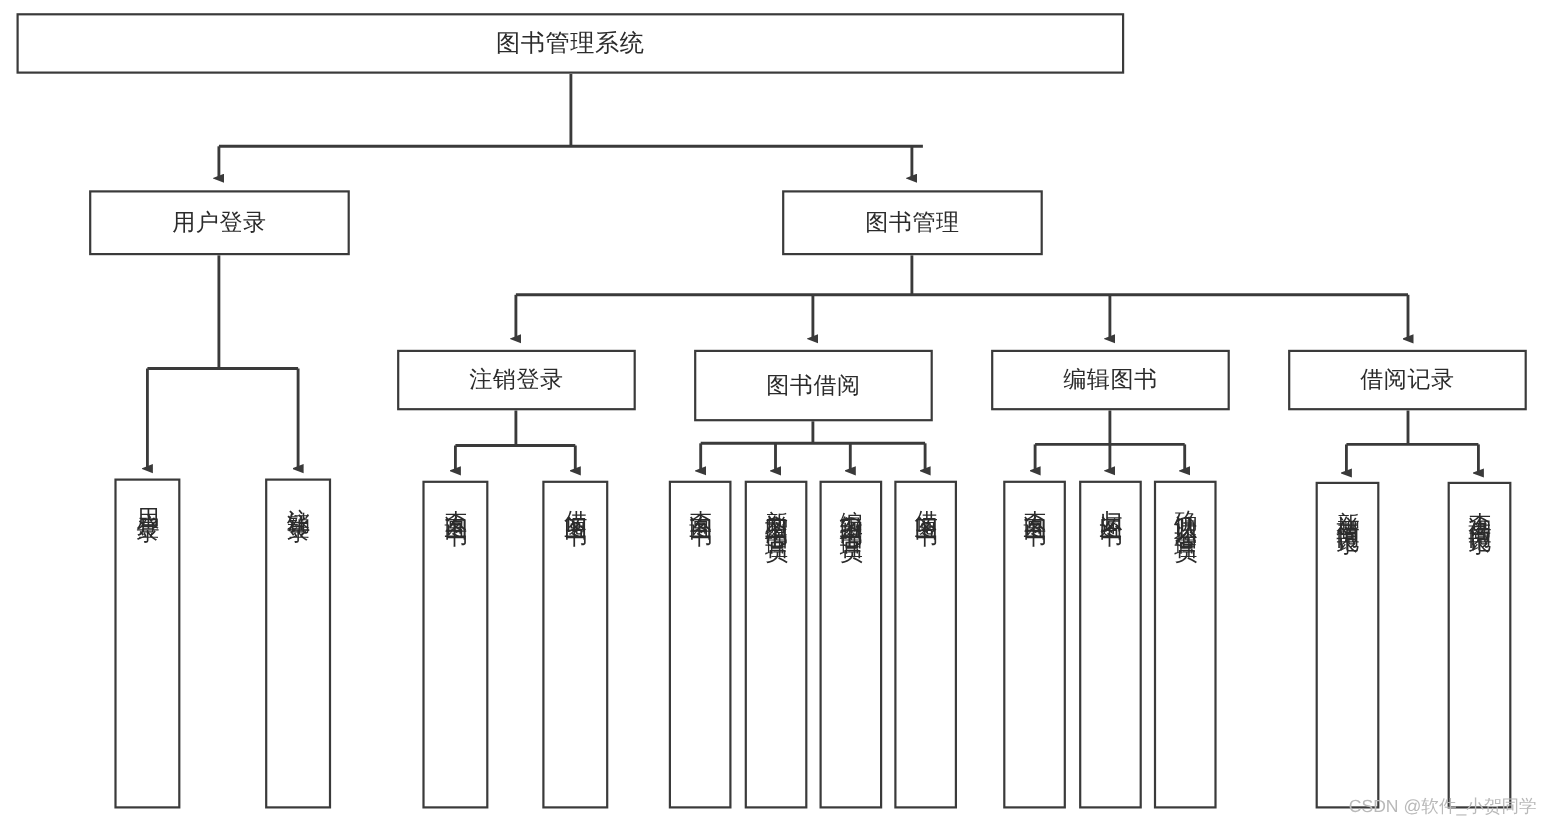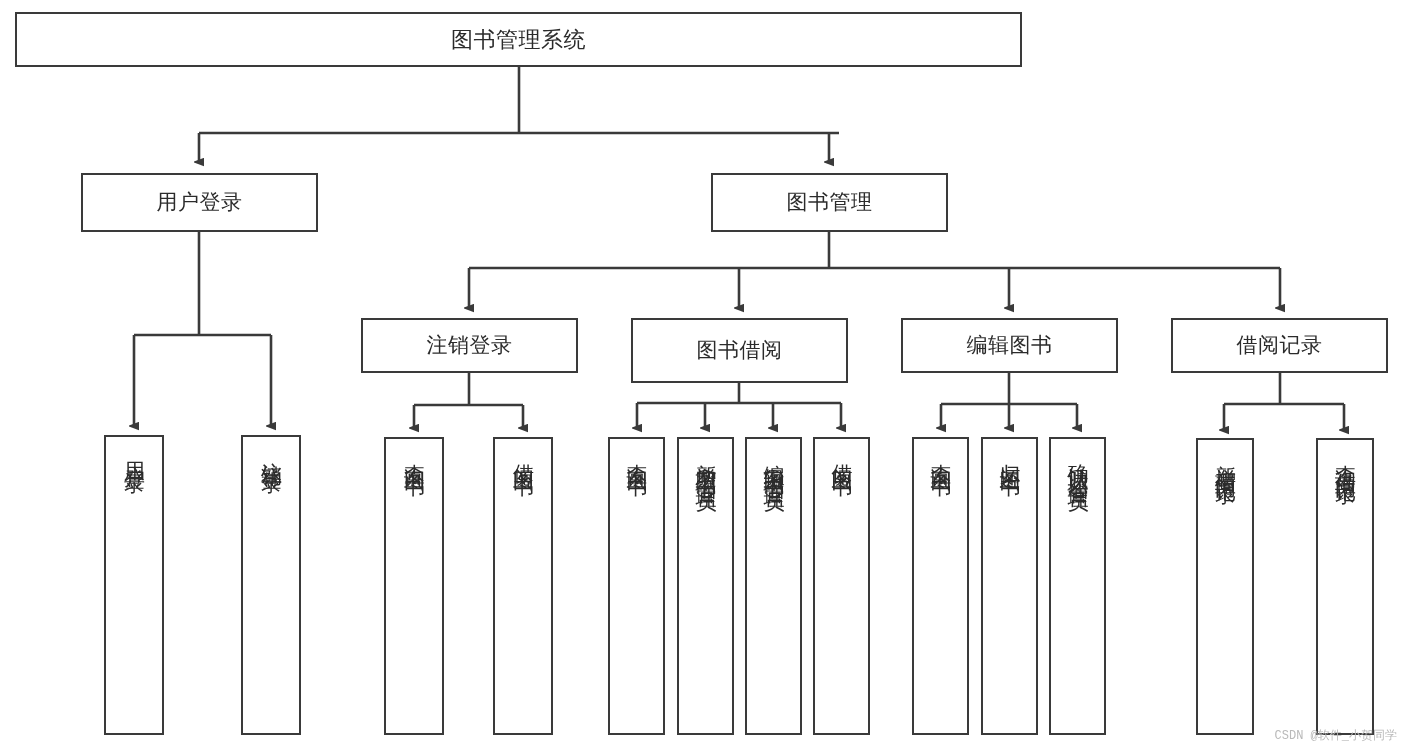--- a/index.html
+++ b/index.html
@@ -59,24 +59,24 @@
     writing-mode: vertical-rl;
     text-orientation: upright;
     font-size: 21px;
     line-height: 1.0;
     letter-spacing: 4px;
   }
   #watermark {
     position: absolute;
     right: 8px;
     bottom: 3px;
-    font-size: 12px;
+    font-size: 16px;
     color: #b9b9b9;
     white-space: nowrap;
-    font-family: Liberation Mono, monospace;
+    font-family: Liberation Sans, sans-serif;
   }
 </style>
 </head>
 <body>
 
 <div id="diagram-canvas">
 
   <svg id="edge-layer" viewBox="0 0 1405 747" width="1405" height="747" xmlns="http://www.w3.org/2000/svg">
     <defs>
       <marker id="arrow" markerWidth="10" markerHeight="10" refX="4.2" refY="5" orient="auto" markerUnits="userSpaceOnUse">

